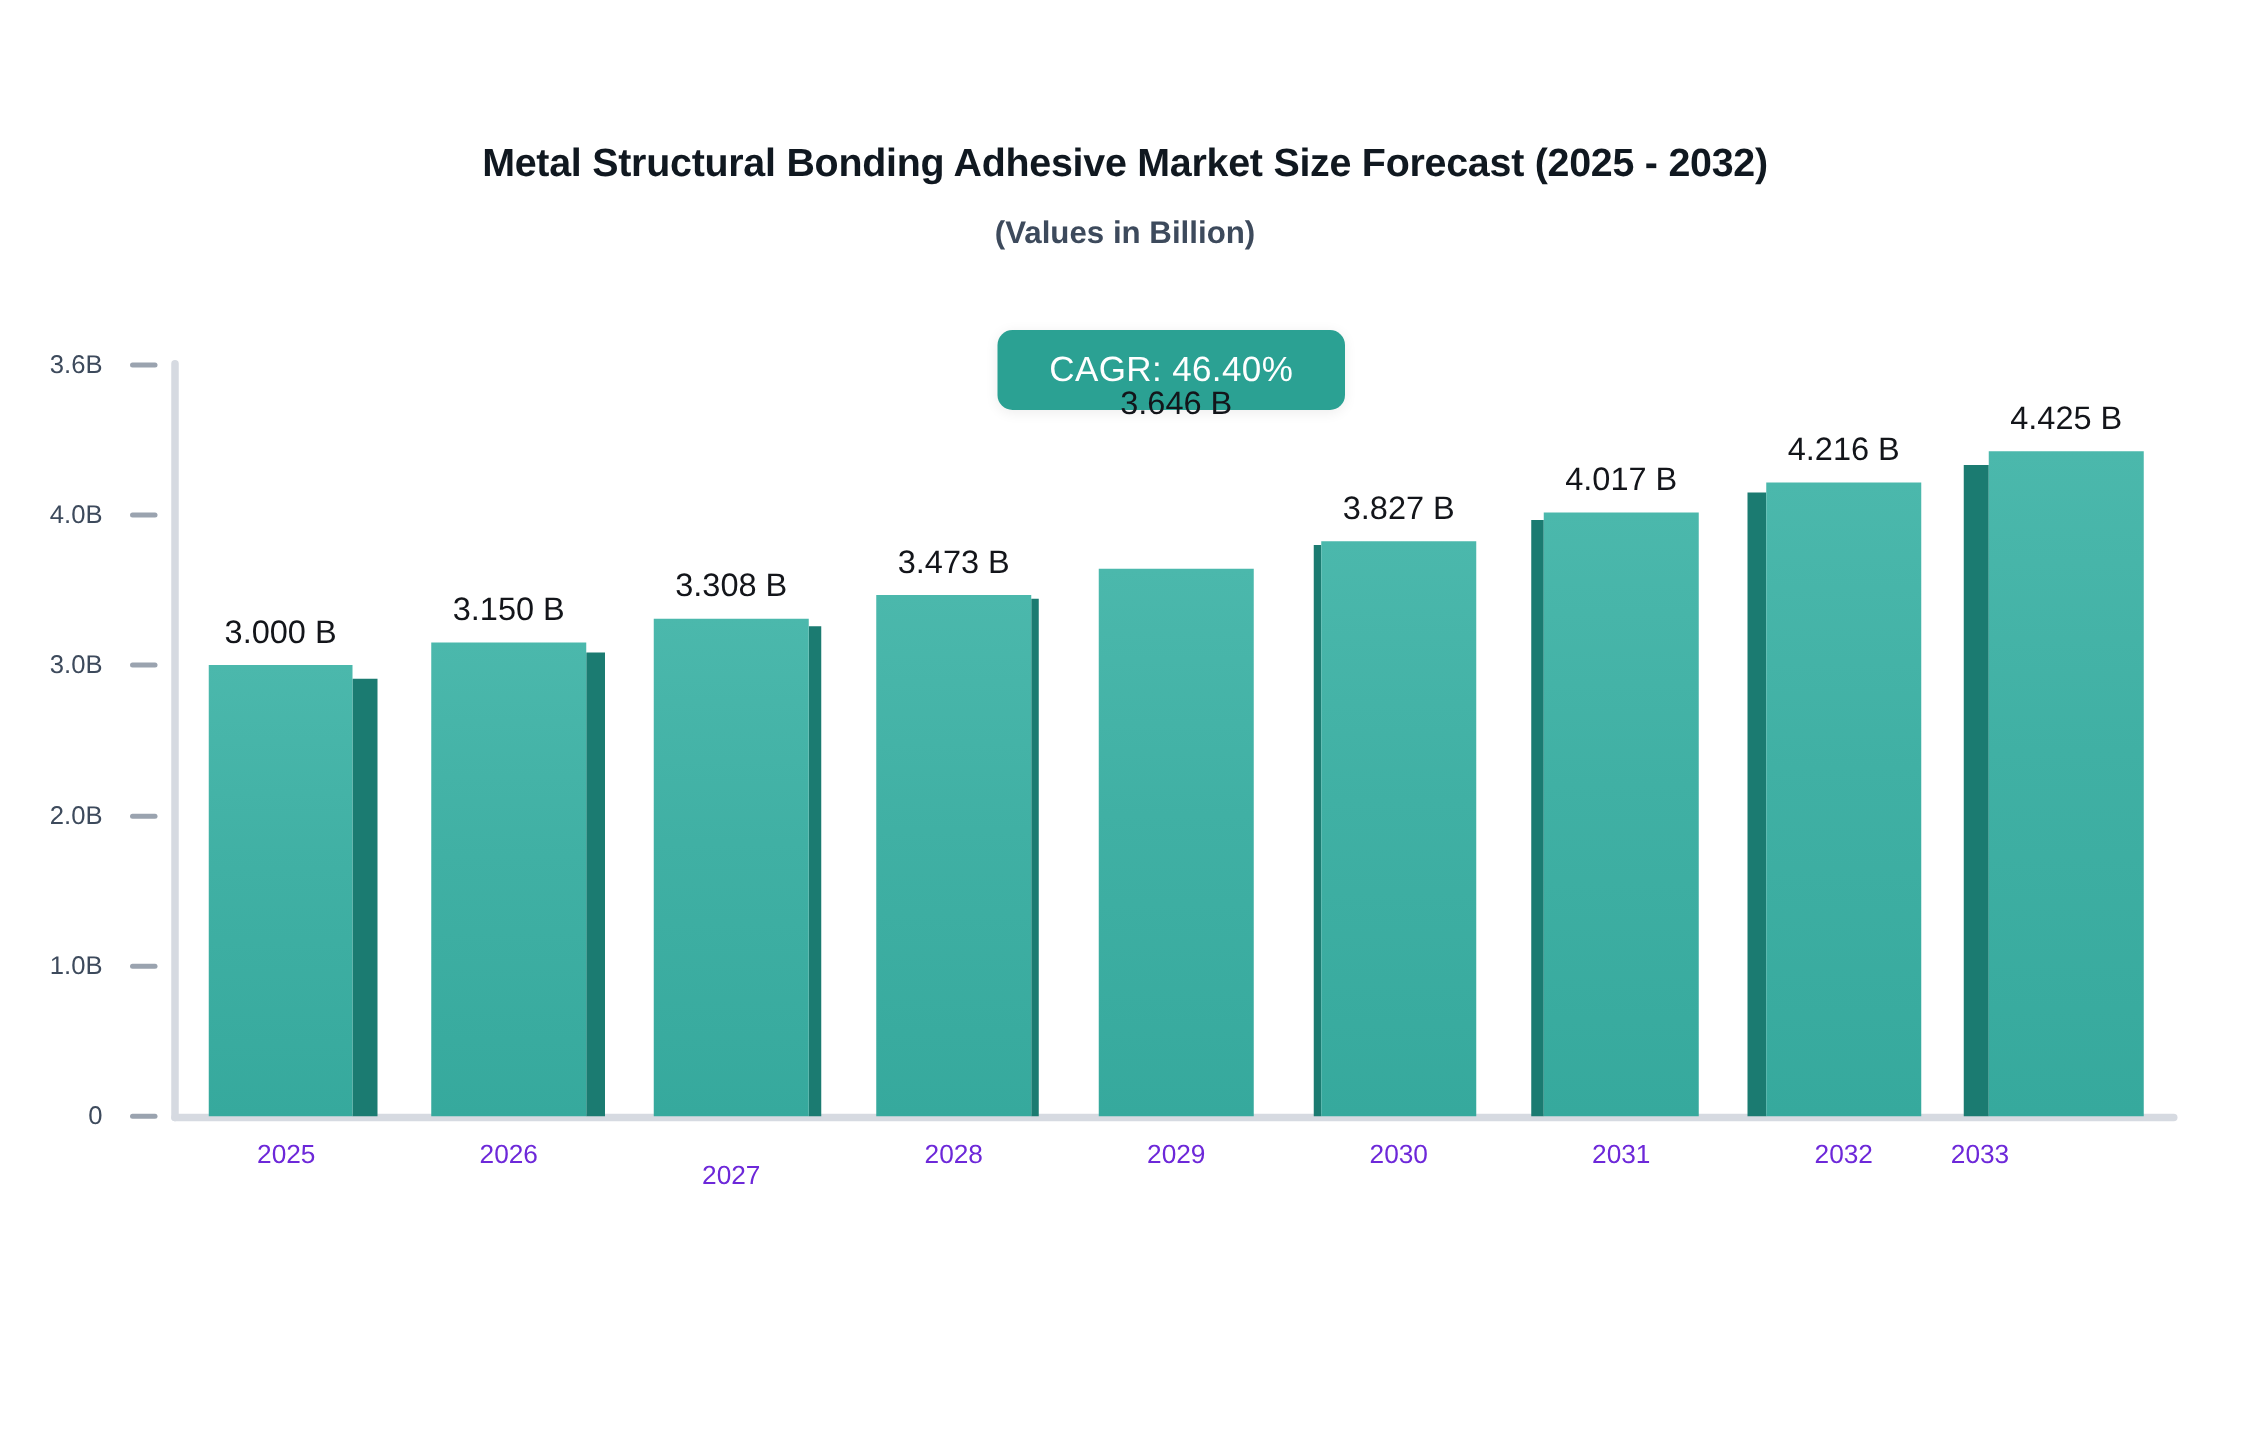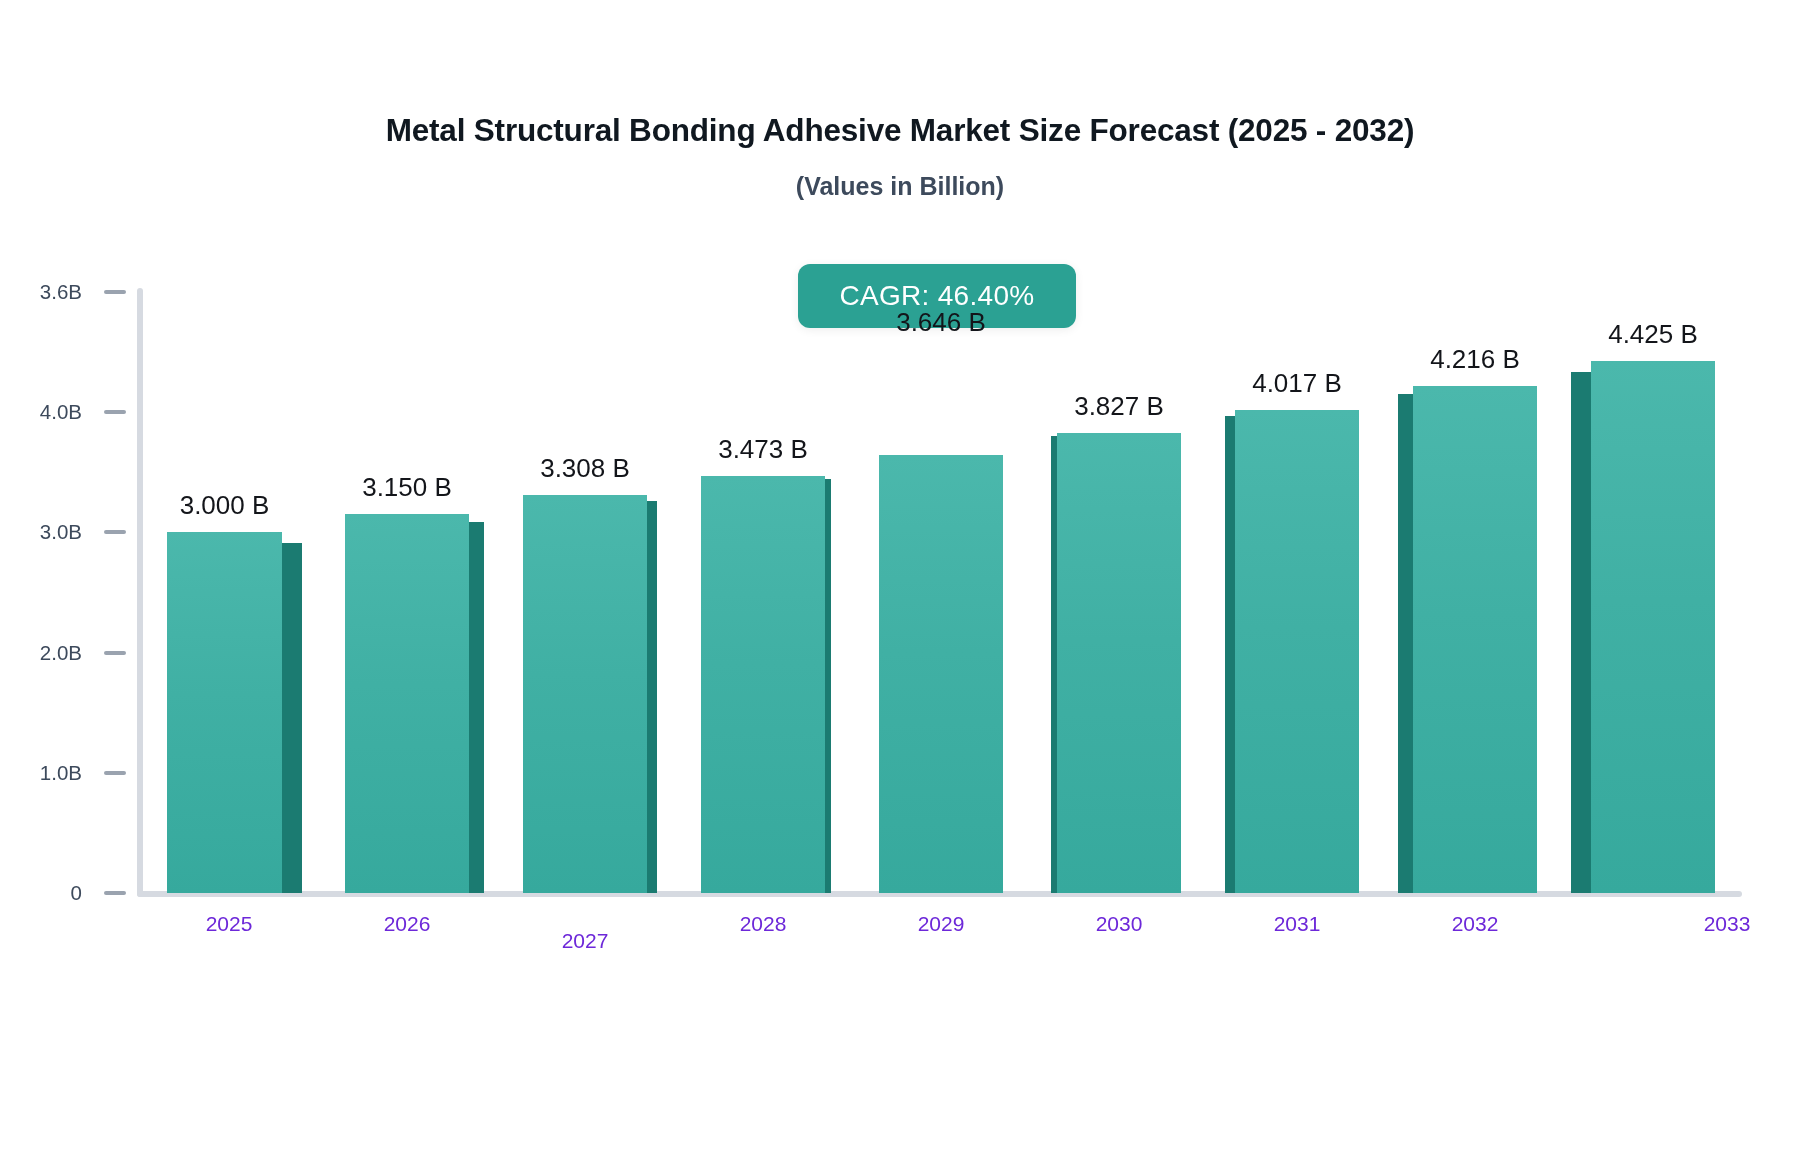--- a/index.html
+++ b/index.html
@@ -251,18 +251,18 @@
       </div>
     <div id="xticks">
         <div class="xtick-label" style="left: 229px;">2025</div>
         <div class="xtick-label" style="left: 407px;">2026</div>
         <div class="xtick-label" style="left: 585px; margin-top: 17px;">2027</div>
         <div class="xtick-label" style="left: 763px;">2028</div>
         <div class="xtick-label" style="left: 941px;">2029</div>
         <div class="xtick-label" style="left: 1119px;">2030</div>
         <div class="xtick-label" style="left: 1297px;">2031</div>
         <div class="xtick-label" style="left: 1475px;">2032</div>
-        <div class="xtick-label" style="left: 1727px;">2033</div>
+        <div class="xtick-label" style="left: 1584px;">2033</div>
       </div>
   </div>
 
 
 </div>
 
 </body></html>

